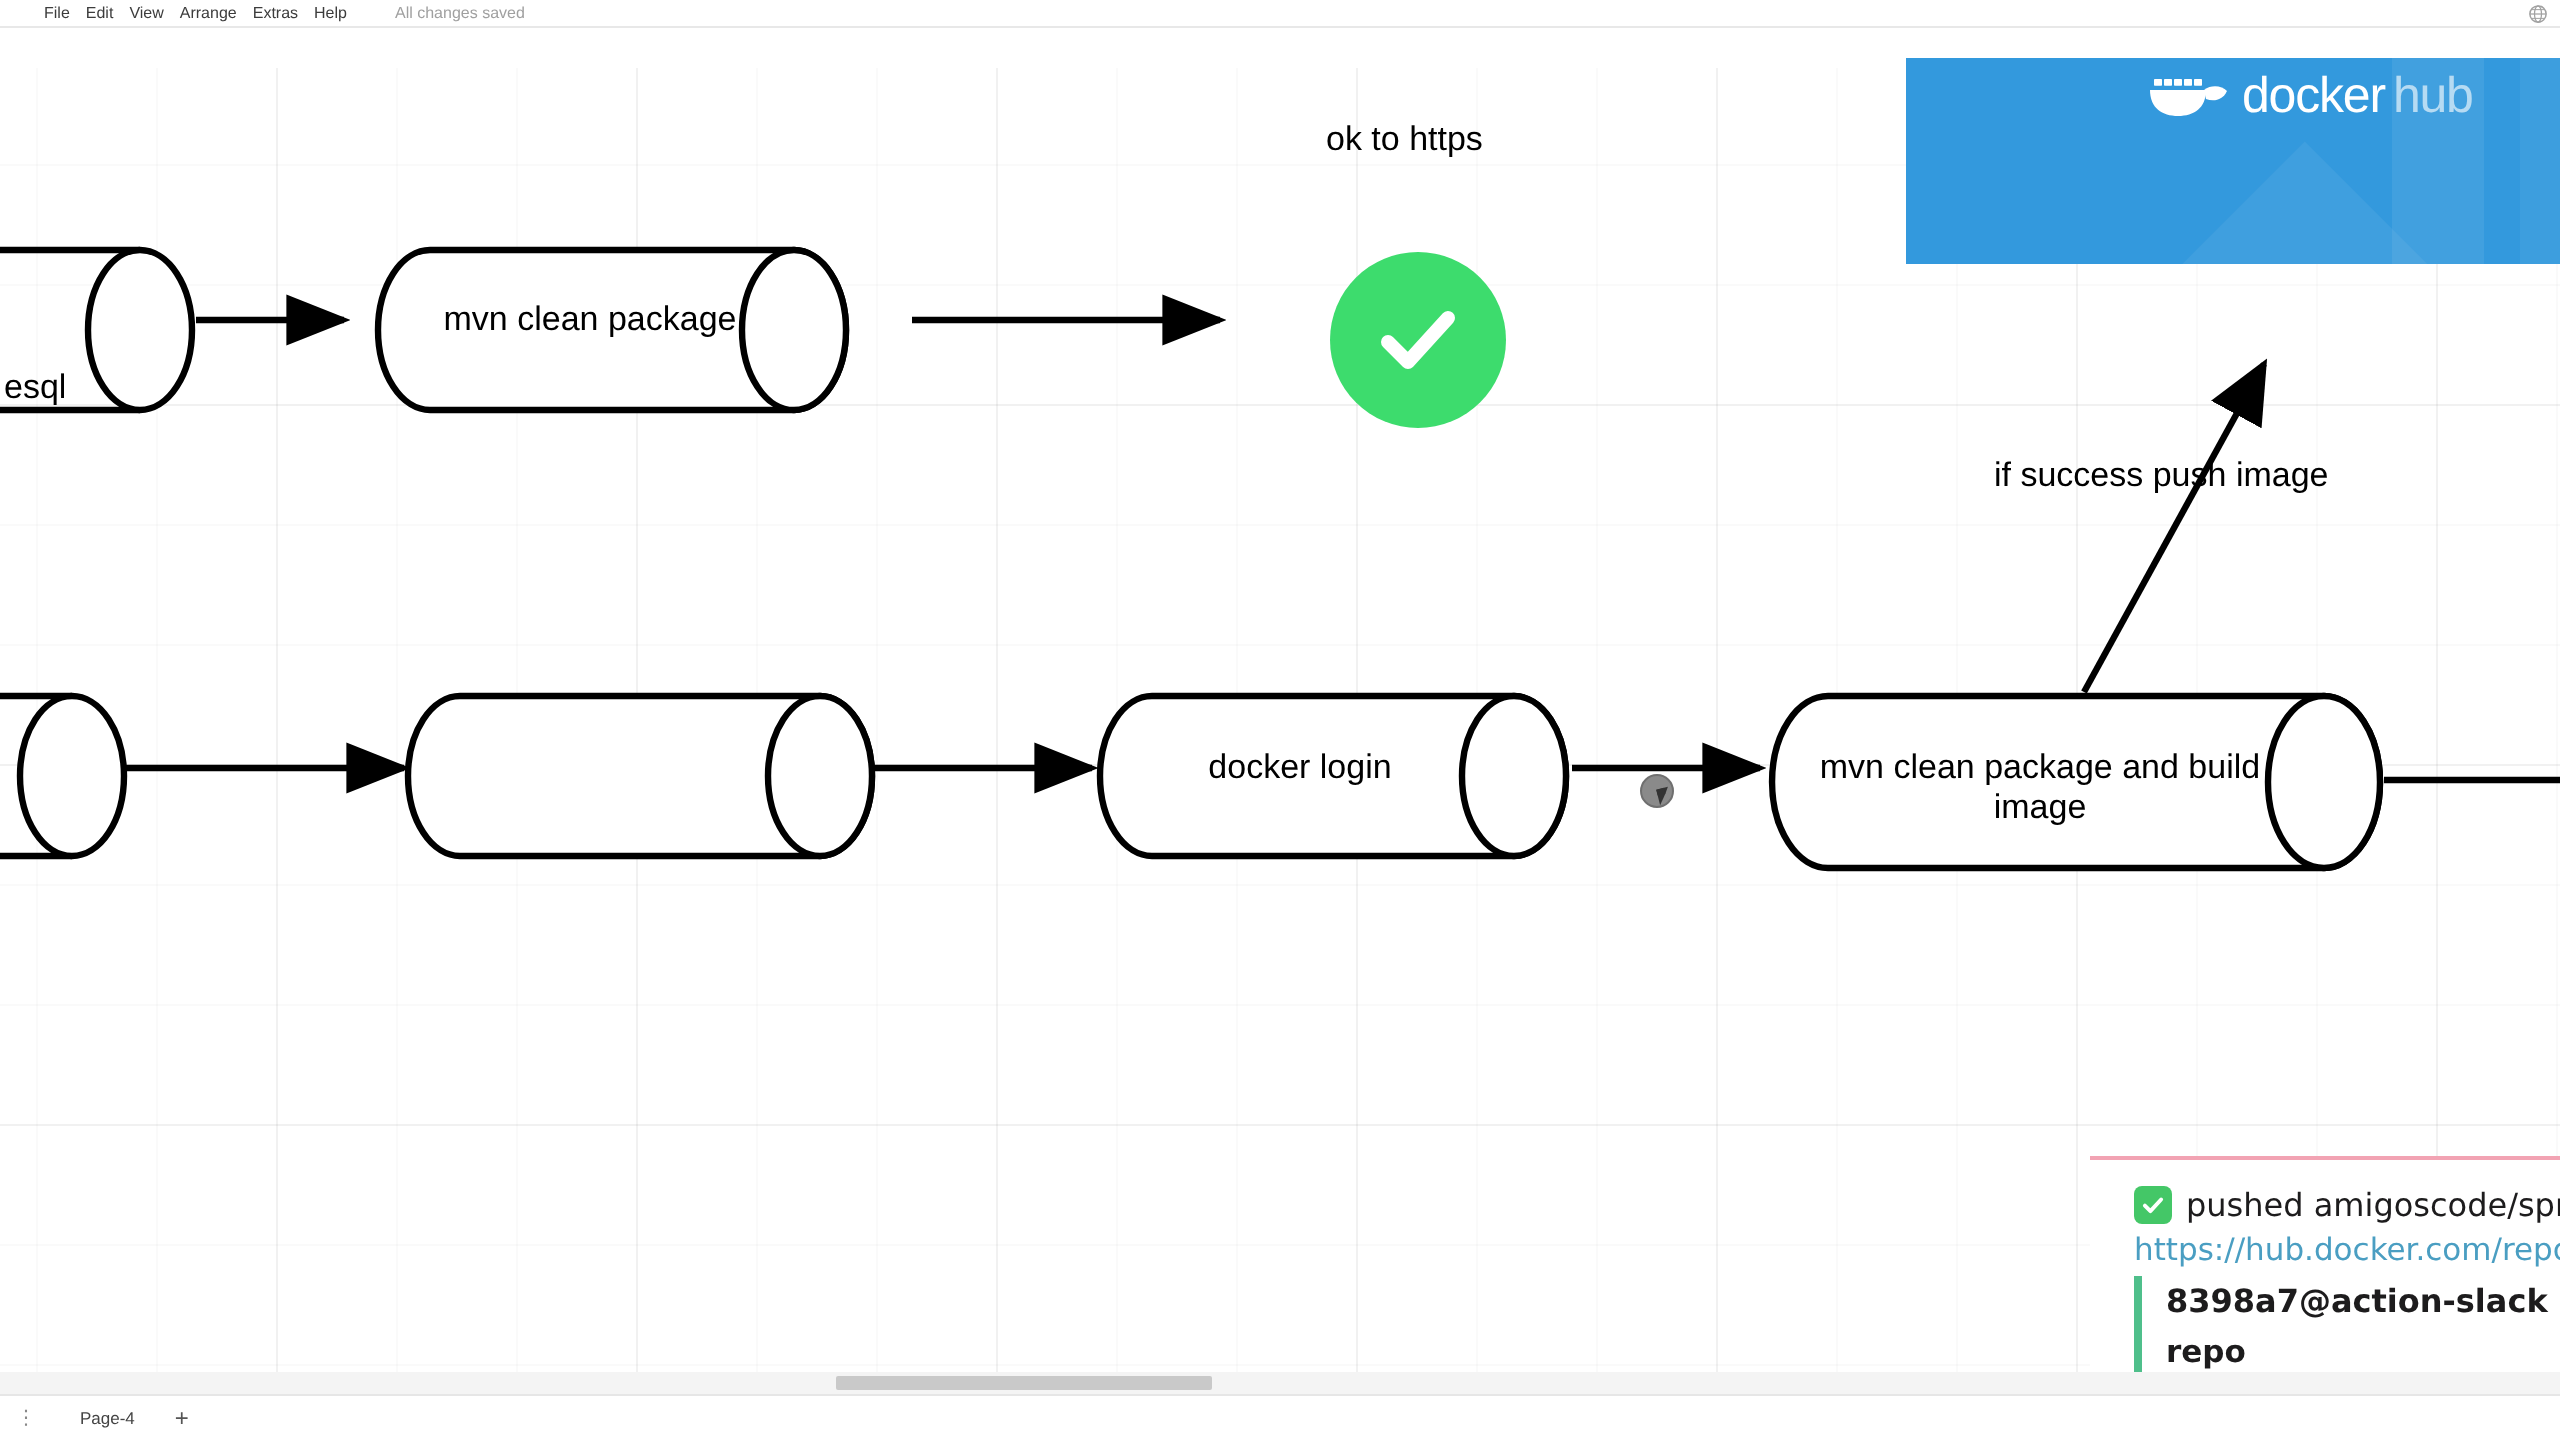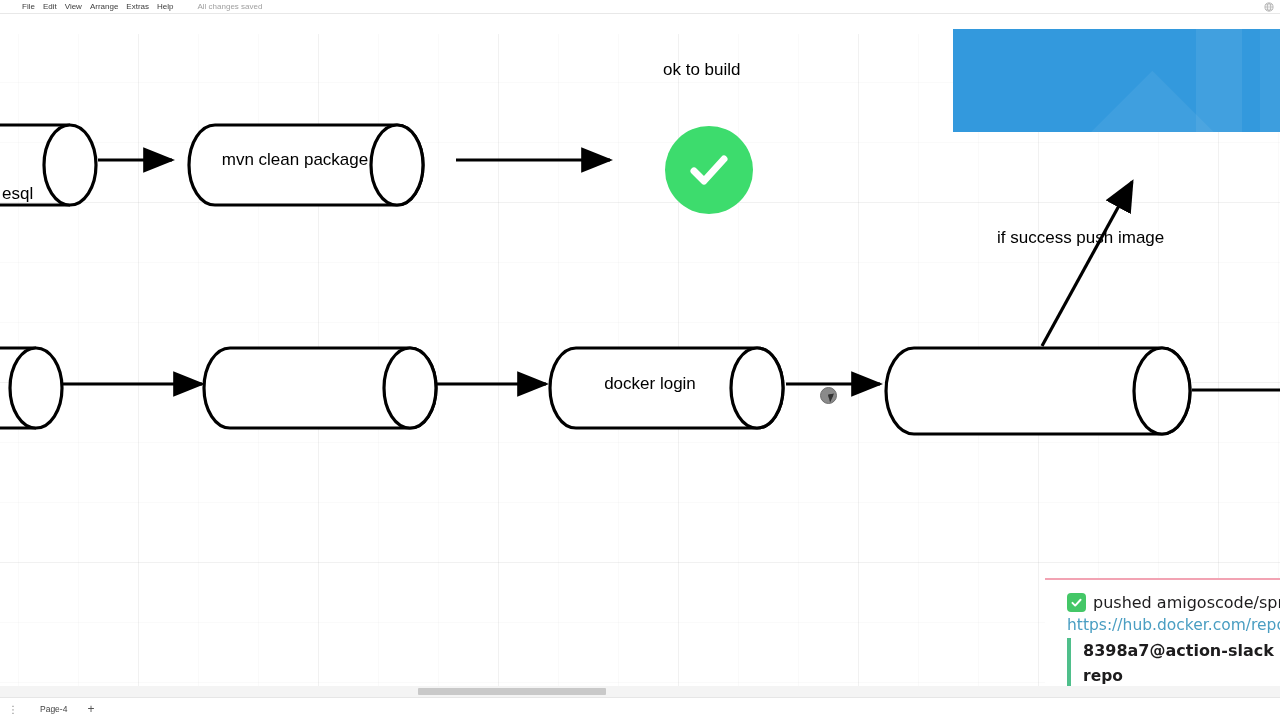--- a/index.html
+++ b/index.html
@@ -400,38 +400,57 @@
     <line x1="1192" y1="356" x2="1290" y2="356" stroke="#000" stroke-width="3.2"></line>
   </svg>
 
   <div class="node-label" style="left:0px; top:150px; width:60px; text-align:left; padding-left:2px;">esql</div>
 
   <div class="node-label" style="left:200px; top:116px; width:190px;">mvn clean package</div>
 
 
   <div class="node-label" style="left:560px; top:340px; width:180px;">docker login</div>
 
-
-  <div class="free-label" style="left:663px; top:26px;">ok to build</div>
+  <div class="node-label" style="left:895px; top:340px; width:250px;">
+    <div>mvn clean package and build</div>
+    <div>image</div>
+  </div>
+
+  <div class="free-label" style="left:663px; top:26px;">ok to https</div>
 
   <div class="free-label" style="left:997px; top:194px;">if success push image</div>
 
   <div class="check-circle" style="top:92px;">
     <svg width="52" height="52" viewBox="0 0 52 52">
       <path d="M11 27 L21 37 L41 15" fill="none" stroke="#ffffff" stroke-width="7" stroke-linecap="round" stroke-linejoin="round"></path>
     </svg>
   </div>
 
   <div class="cursor-dot" style="top:353px;"></div>
 </div>
 
 <div class="dockerbanner">
   <div class="sheen"></div>
   <div class="sheen2"></div>
   <div class="bump"></div>
+  <div class="dh-logo">
+    <svg width="44" height="30" viewBox="0 0 44 30">
+      <g fill="#ffffff">
+        <rect x="4" y="6.5" width="4" height="3.4" rx=".4"></rect>
+        <rect x="9" y="6.5" width="4" height="3.4" rx=".4"></rect>
+        <rect x="14" y="6.5" width="4" height="3.4" rx=".4"></rect>
+        <rect x="19" y="6.5" width="4" height="3.4" rx=".4"></rect>
+        <rect x="24" y="6.5" width="4" height="3.4" rx=".4"></rect>
+      </g>
+      <path d="M2 12 H30 C30 21 24 25 16 25 C8 25 2 21 2 12 Z" fill="#ffffff"></path>
+      <path d="M29 12 C33 9 38 10 40.5 12.5 C38.5 17 34 18 30 16.5 Z" fill="#ffffff"></path>
+    </svg>
+    <span class="dh-word">docker</span>
+    <span class="dh-word2">hub</span>
+  </div>
 </div>
 
 <div class="notify">
   <div class="pinkline"></div>
 
   <div class="nrow1">
     <span class="emoji-check">
       <svg width="13" height="13" viewBox="0 0 16 16">
         <path d="M3 8.4 L6.4 11.8 L13 4.6" fill="none" stroke="#ffffff" stroke-width="2.4" stroke-linecap="round" stroke-linejoin="round"></path>
       </svg>

